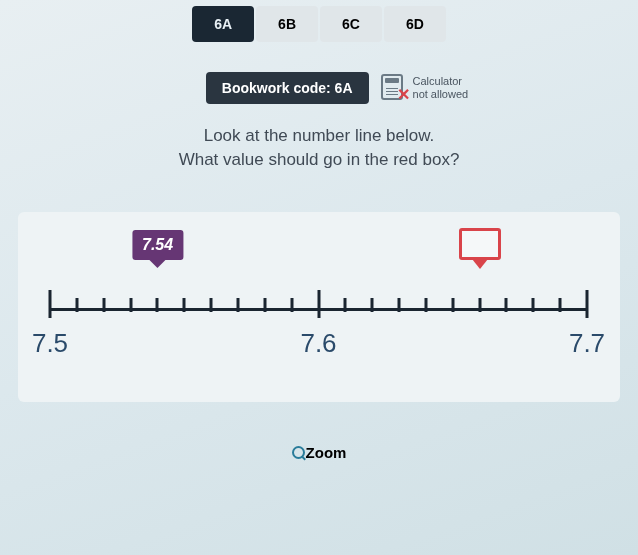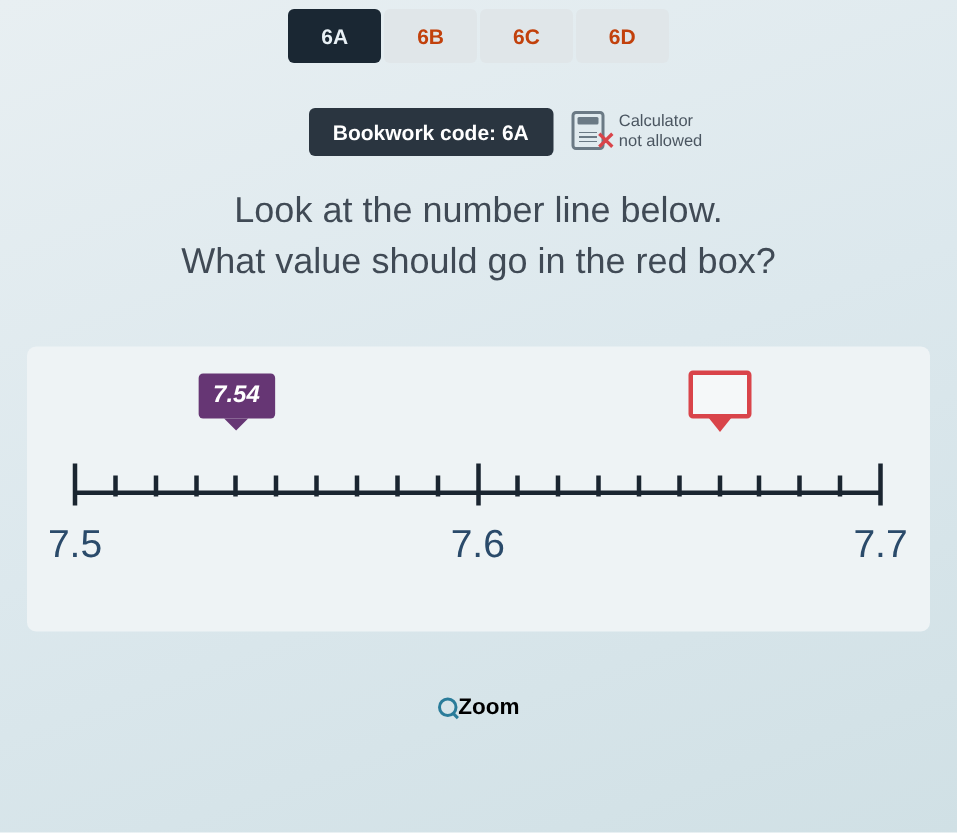--- a/index.html
+++ b/index.html
@@ -12,21 +12,21 @@
     }
     .tabs {
       display: flex;
       justify-content: center;
       gap: 2px;
       padding-top: 6px;
     }
     .tab {
       padding: 10px 22px;
       background: #e0e6e9;
-      color: #c2410c;
+      color: #000000;
       font-size: 14px;
       font-weight: 600;
       border-radius: 4px;
       cursor: pointer;
     }
     .tab.active {
       background: #1a2733;
       color: #e8f0f5;
     }
     .meta-row {
@@ -90,21 +90,21 @@
       font-size: 11px;
       line-height: 1.2;
       color: #4a5560;
     }
     .question {
       text-align: center;
       margin-top: 20px;
       color: #404a55;
     }
     .question-line {
-      font-size: 24px;
+      font-size: 17px;
       line-height: 1.4;
     }
     .chart-wrap {
       margin: 40px 18px 0 18px;
       background: #eef3f5;
       border-radius: 6px;
       padding: 18px 12px 22px 12px;
     }
     .numberline {
       position: relative;

